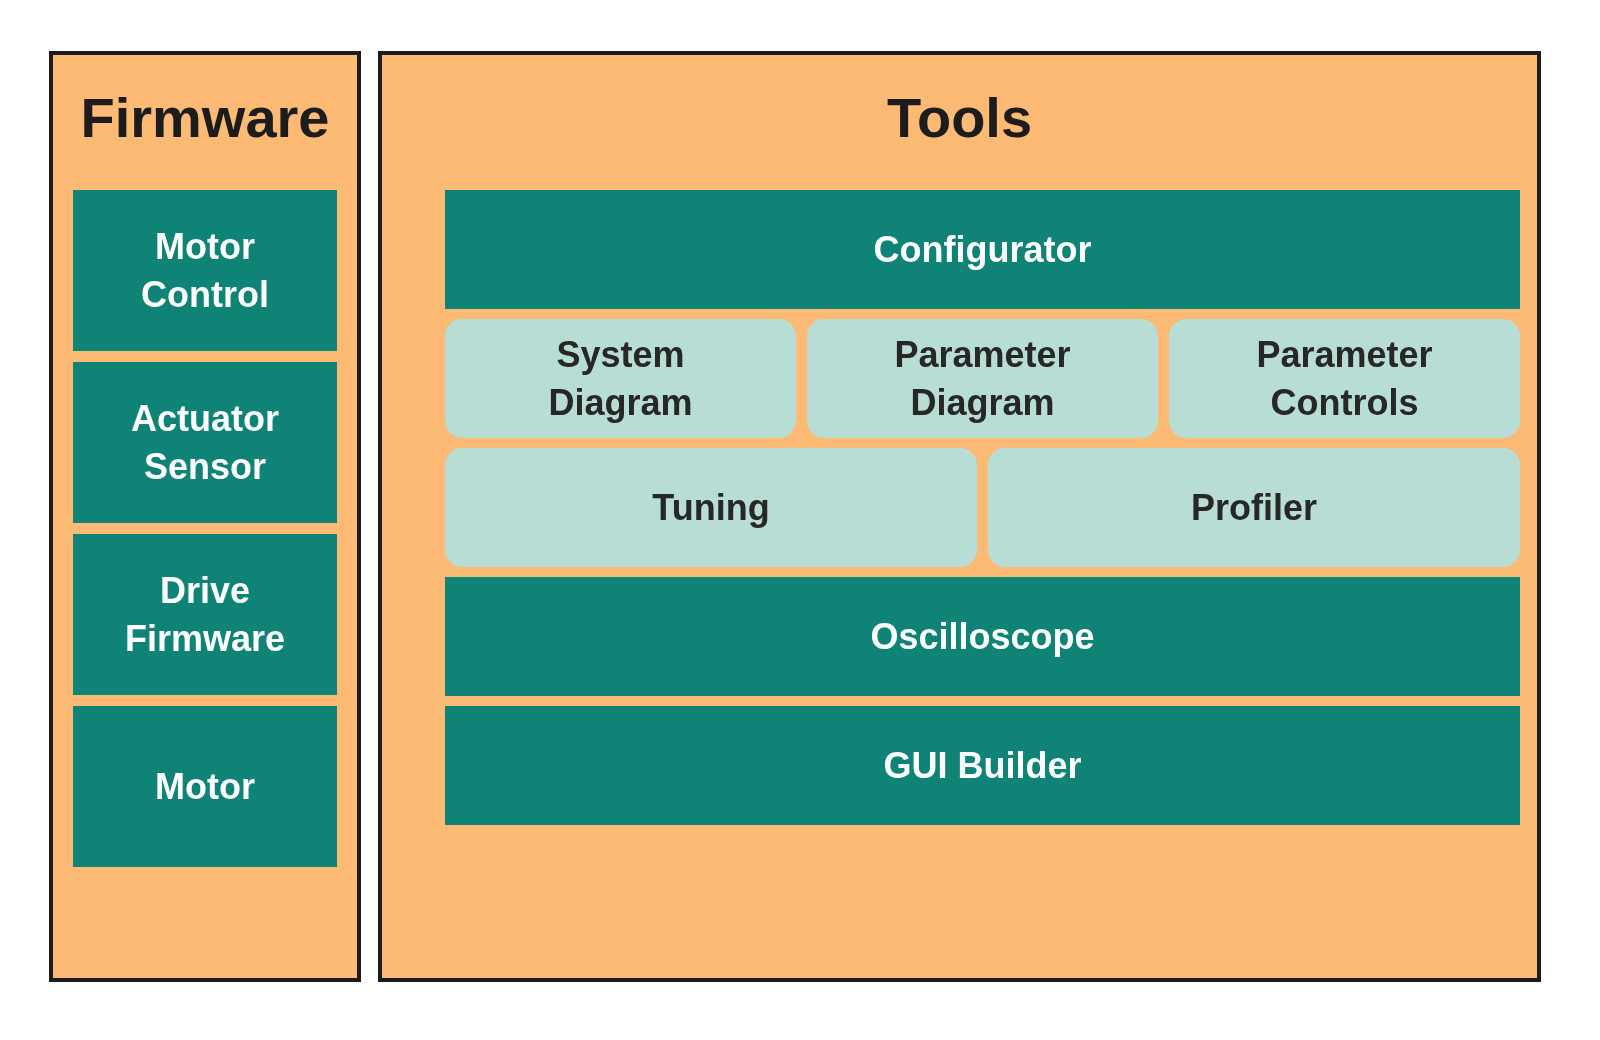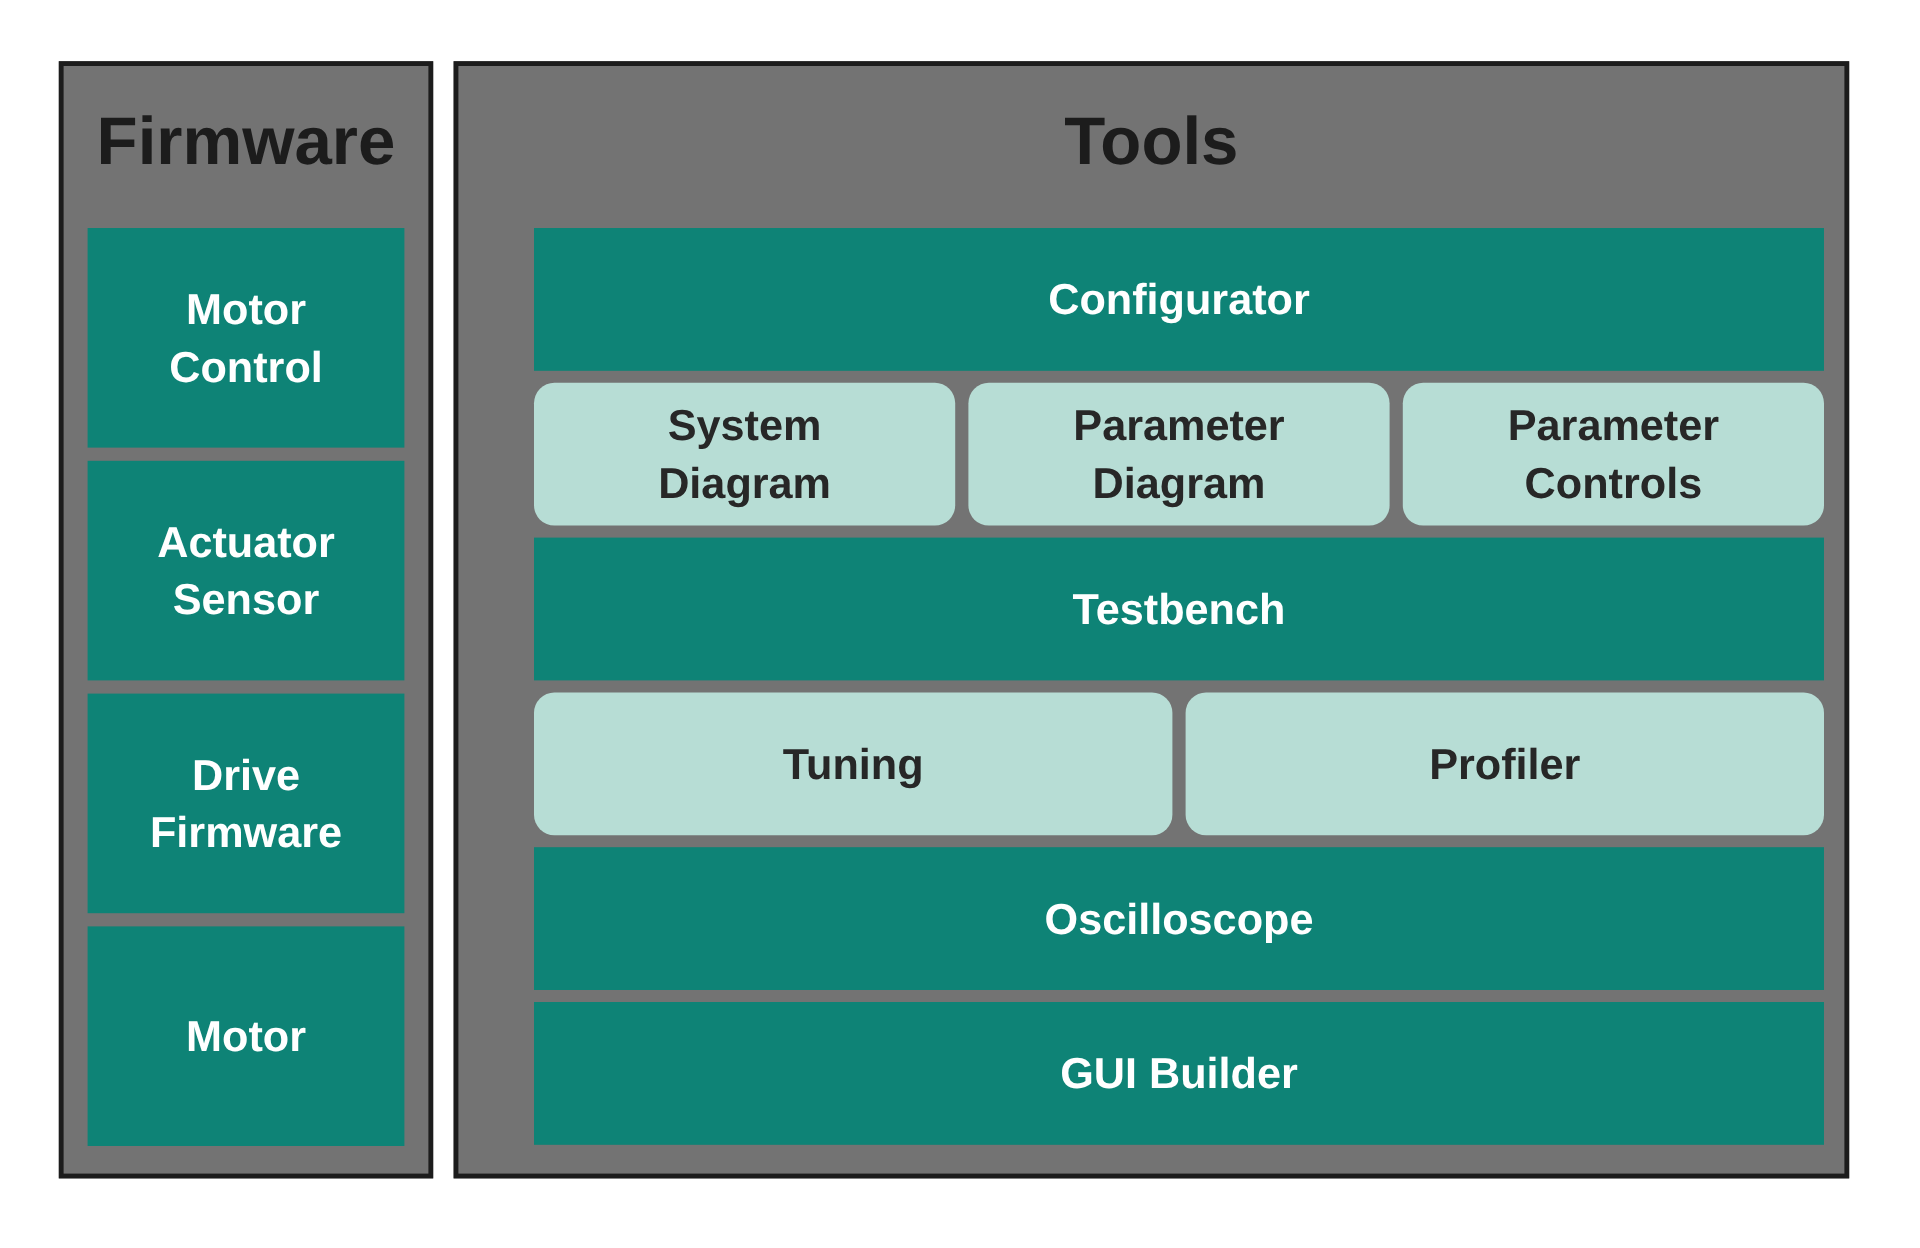--- a/index.html
+++ b/index.html
@@ -15,21 +15,21 @@
     position: absolute;
     left: 0; top: 0;
     width: 1600px;
     height: 1040px;
     background: #ffffff;
   }
   .panel {
     position: absolute;
     top: 51px;
     height: 931px;
-    background: #737373;
+    background: #fdba74;
     border: 4px solid #1c1c1c;
   }
   .panel-firmware { left: 49px;  width: 312px;  }
   .panel-tools    { left: 378px; width: 1163px; }
   .panel-title {
     margin-top: 32px;
     text-align: center;
     font-size: 56px;
     font-weight: bold;
     color: #1c1c1c;
@@ -52,21 +52,21 @@
   .block {
     display: flex;
     align-items: center;
     justify-content: center;
     text-align: center;
     font-weight: bold;
     font-size: 36px;
     line-height: 1.32;
     white-space: pre-line;
   }
-  .fw-block { height: 183px; }
+  .fw-block { height: 161px; }
   .row {
     height: 119px;
     display: flex;
     gap: 11px;
   }
   .row .block { flex: 1; height: 100%; }
   .dark  { background: #0e8376; color: #ffffff; }
   .light { background: #b7ddd5; color: #272727; border-radius: 17px; }
 </style>
 </head>
@@ -97,23 +97,20 @@
 
       <div class="row">
         <div class="block light">System
 Diagram</div>
         <div class="block light">Parameter
 Diagram</div>
         <div class="block light">Parameter
 Controls</div>
       </div>
 
-      <div class="row">
-        <div class="block dark">Testbench</div>
-      </div>
 
       <div class="row">
         <div class="block light">Tuning</div>
         <div class="block light">Profiler</div>
       </div>
 
       <div class="row">
         <div class="block dark">Oscilloscope</div>
       </div>
 

